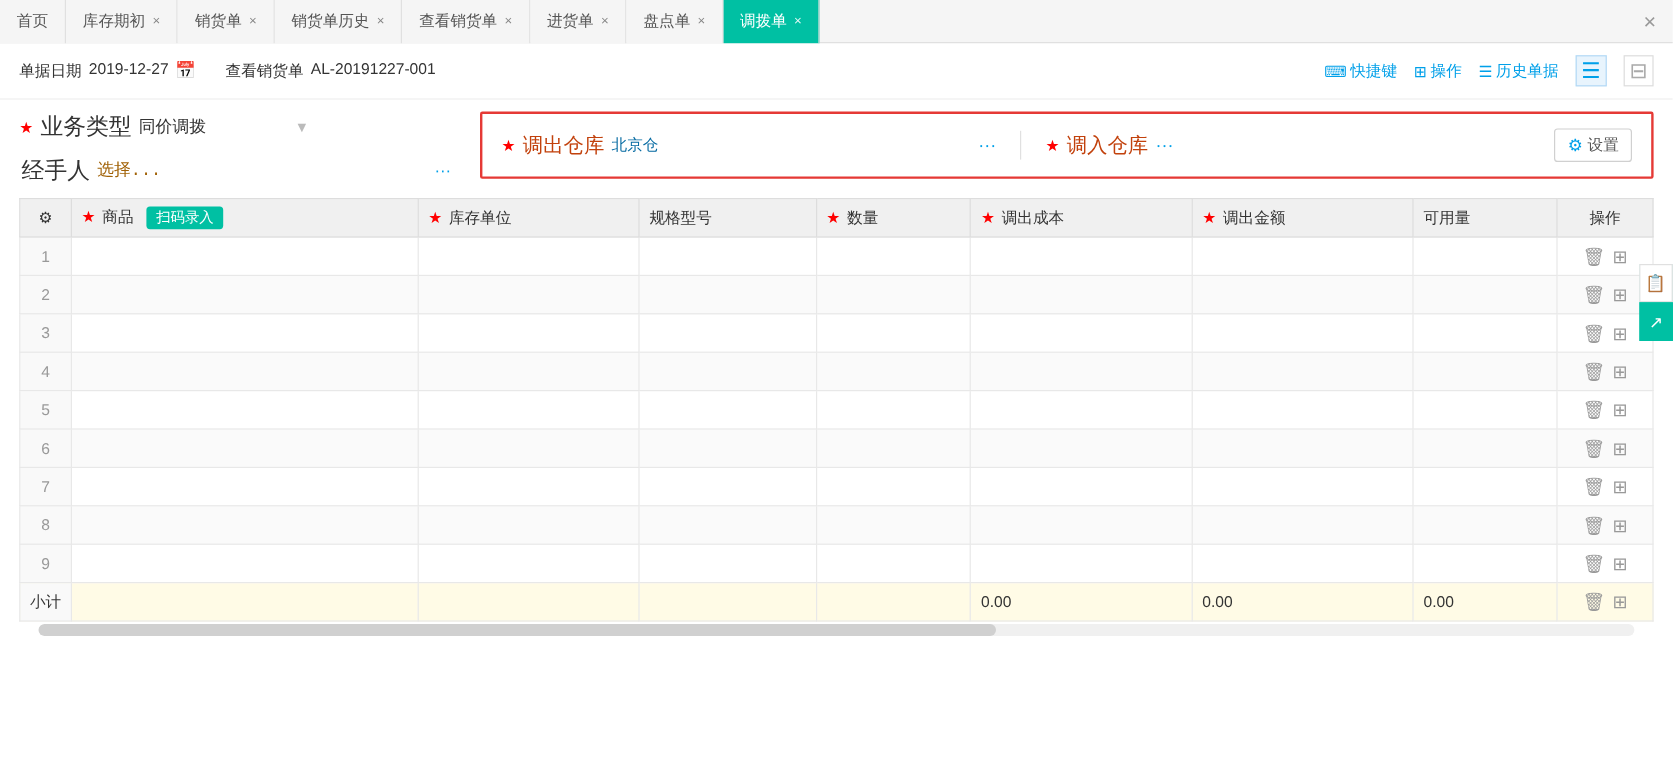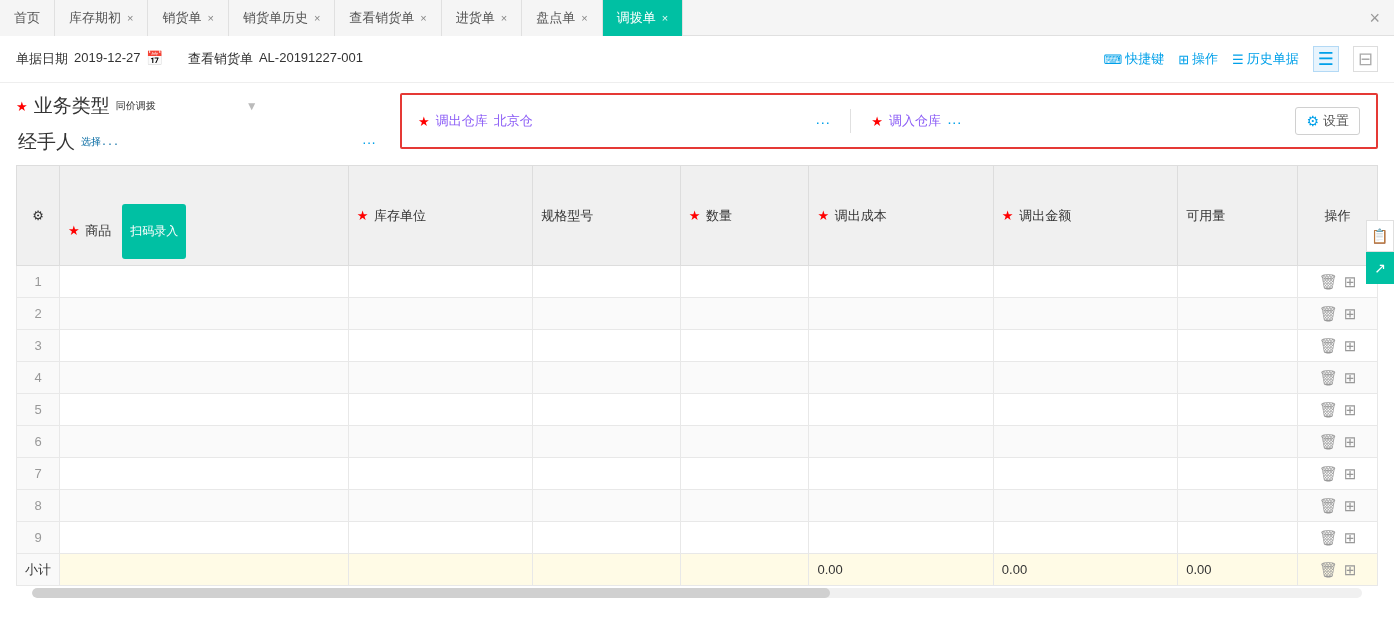--- a/index.html
+++ b/index.html
@@ -92,21 +92,21 @@
     }
     .form-field {
       display: flex;
       align-items: center;
       gap: 6px;
     }
     .form-field .required { color: red; }
     .form-field label { color: #333; font-size: 19px; white-space: nowrap; }
     .form-field .field-value {
       color: #333;
-      font-size: 10px;
+      font-size: 14px;
       min-width: 120px;
     }
     .form-field .select-arrow { color: #bbb; cursor: pointer; font-size: 12px; margin-left: 4px; }
     .form-field .more-icon { color: #00a0e9; cursor: pointer; font-size: 14px; margin-left: auto; }
 
     
     .warehouse-box {
       border: 2px solid #e53935;
       border-radius: 2px;
       padding: 12px 16px;
@@ -115,22 +115,22 @@
       flex: 1;
       gap: 0;
     }
     .warehouse-field {
       display: flex;
       align-items: center;
       flex: 1;
       gap: 6px;
     }
     .warehouse-field .required { color: red; }
-    .warehouse-field label { color: #8b5cf6; font-size: 13px; white-space: nowrap; }
-    .warehouse-field .wh-value { color: #8b5cf6; font-size: 13px; flex: 1; }
+    .warehouse-field label { color: #c2410c; font-size: 17px; white-space: nowrap; }
+    .warehouse-field .wh-value { color: #0369a1; font-size: 13px; flex: 1; }
     .warehouse-field .more-icon { color: #00a0e9; cursor: pointer; font-size: 15px; }
     .warehouse-divider { width: 1px; height: 24px; background: #e0e0e0; margin: 0 20px; }
 
     
     .settings-btn {
       display: flex;
       align-items: center;
       gap: 4px;
       border: 1px solid #d0d0d0;
       border-radius: 3px;
@@ -199,25 +199,24 @@
     .action-icon {
       color: #999;
       cursor: pointer;
       font-size: 15px;
     }
     .scan-btn {
       display: inline-block;
       background: #00c0a3;
       color: #fff;
       border-radius: 3px;
-      padding: 19px 8px;
+      padding: 1px 8px;
       font-size: 12px;
       cursor: pointer;
       white-space: nowrap;
-      margin-top: 32px;
     }
     .th-gear { width: 36px; text-align: center; }
     .op-col { width: 80px; text-align: center; }
 
     
     .right-float {
       position: fixed;
       right: 0;
       top: 220px;
       display: flex;
@@ -328,21 +327,21 @@
 <div class="form-section">
   <div class="form-left">
     <div class="form-field">
       <span class="required">★</span>
       <label>业务类型</label>
       <span class="field-value">同价调拨</span>
       <span class="select-arrow">▼</span>
     </div>
     <div class="form-field">
       <label style="margin-left:2px;">经手人</label>
-      <span class="field-value" style="color:#0369a1;font-family:Liberation Mono, monospace;">选择...</span>
+      <span class="field-value" style="color:#a16207;font-family:Liberation Mono, monospace;">选择...</span>
       <span class="more-icon">···</span>
     </div>
   </div>
 
   <div class="warehouse-box">
     <div class="warehouse-field">
       <span class="required">★</span>
       <label>调出仓库</label>
       <span class="wh-value">北京仓</span>
       <span class="more-icon">···</span>

